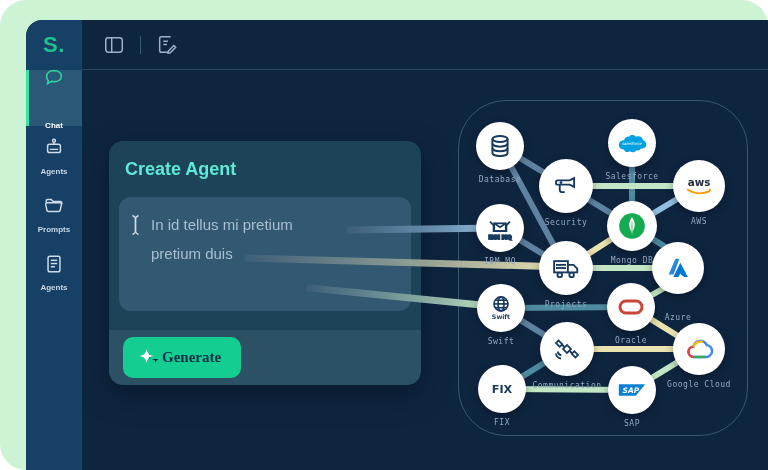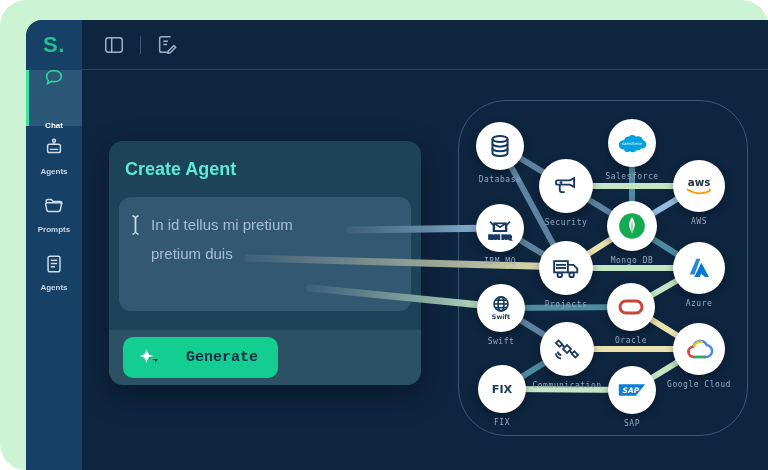--- a/index.html
+++ b/index.html
@@ -26,21 +26,21 @@
 
   
   .modal { position:absolute; left:83px; top:121px; width:312px; height:244px; background:#1d4359; border-radius:14px; box-shadow:0 10px 30px rgba(0,0,0,0.35); z-index:2; }
   .modal-title { position:absolute; left:16px; top:18px; font-size:18px; font-weight:bold; color:#5eead4; }
   .modal-textarea { position:absolute; left:10px; top:56px; width:292px; height:114px; background:rgba(148,192,220,0.18); border-radius:12px; }
   .ta-inner { position:absolute; left:32px; top:13px; right:8px; }
   .ta-line { font-size:15px; line-height:29px; color:#a9bed2; white-space:nowrap; }
   .ta-cursor { position:absolute; left:-20px; top:4px; }
   .modal-footer { position:absolute; left:0; top:189px; width:312px; height:55px; background:rgba(255,255,255,0.07); border-radius:0 0 14px 14px; display:flex; align-items:center; justify-content:space-between; padding:0 14px; }
   .btn-cancel { background:transparent; border:1px solid #5d7d95; border-radius:8px; color:#e3ebf2; font-weight:bold; font-size:13px; padding:10px 18px; font-family:"Liberation Sans",sans-serif; cursor:pointer; }
-  .btn-generate { background:#14cd90; border:none; border-radius:10px; color:#0c2b46; font-weight:bold; font-size:15px; padding:10px 20px 10px 14px; display:flex; align-items:center; gap:28px; font-family:Liberation Mono, monospace; cursor:pointer; }
+  .btn-generate { background:#14cd90; border:none; border-radius:10px; color:#0c2b46; font-weight:bold; font-size:15px; padding:10px 20px 10px 14px; display:flex; align-items:center; gap:4px; font-family:Liberation Serif, serif; cursor:pointer; }
 
   
   .net-svg { position:absolute; inset:0; z-index:3; pointer-events:none; }
   .diagram-outline { position:absolute; left:432px; top:80px; width:290px; height:336px; border:1px solid rgba(125,165,195,0.38); border-radius:48px; z-index:2; }
   .node { position:absolute; z-index:4; display:flex; flex-direction:column; align-items:center; }
   .node-circle { background:#ffffff; border-radius:50%; display:flex; align-items:center; justify-content:center; box-shadow:0 3px 8px rgba(0,0,0,0.35); }
   .node-label { margin-top:5px; font-family:"DejaVu Sans Mono", monospace; font-size:8px; letter-spacing:0.5px; color:#93a9bd; white-space:nowrap; }
 </style>
 </head>
 <body>
@@ -257,21 +257,21 @@
                 <path d="M13.5,9.5 h4.5 l3,3 v3 h-7.5"></path>
                 <circle cx="7" cy="17.5" r="1.8"></circle>
                 <circle cx="16.5" cy="17.5" r="1.8"></circle>
                 <line x1="4" y1="9.5" x2="12" y2="9.5"></line>
                 <line x1="4" y1="12" x2="12" y2="12"></line>
               </svg>
             </span>
           </div>
           <div class="node-label">Projects</div>
         </div>
-        <div class="node" style="left: 647px; top: 222px; width: 52px;">
+        <div class="node" style="left: 626px; top: 222px; width: 52px; gap: 14px;">
           <div class="node-circle" style="width: 52px; height: 52px;">
             <span style="display: flex;">
               <svg width="28" height="28" viewBox="0 0 24 24">
                 <path d="M13.2,4 L8.2,17.5 L4,17.5 L9.8,4 Z" fill="#2b88d8"></path>
                 <path d="M14,7.5 L8,19.8 L12.5,19.8 L13.8,17 L17.3,19.8 L20.5,19.8 Z" fill="#0078d4"></path>
               </svg>
             </span>
           </div>
           <div class="node-label">Azure</div>
         </div>

